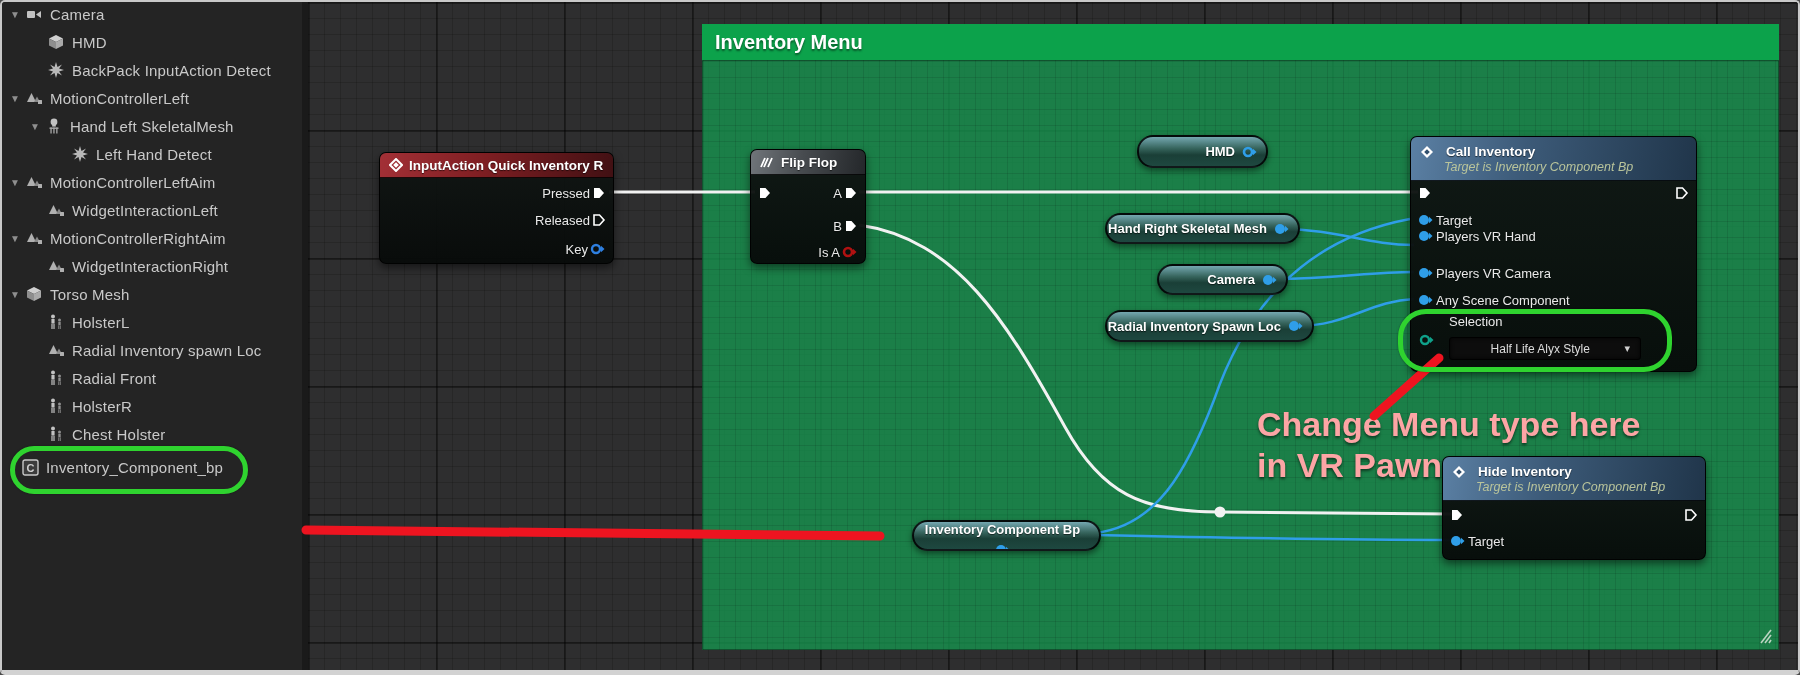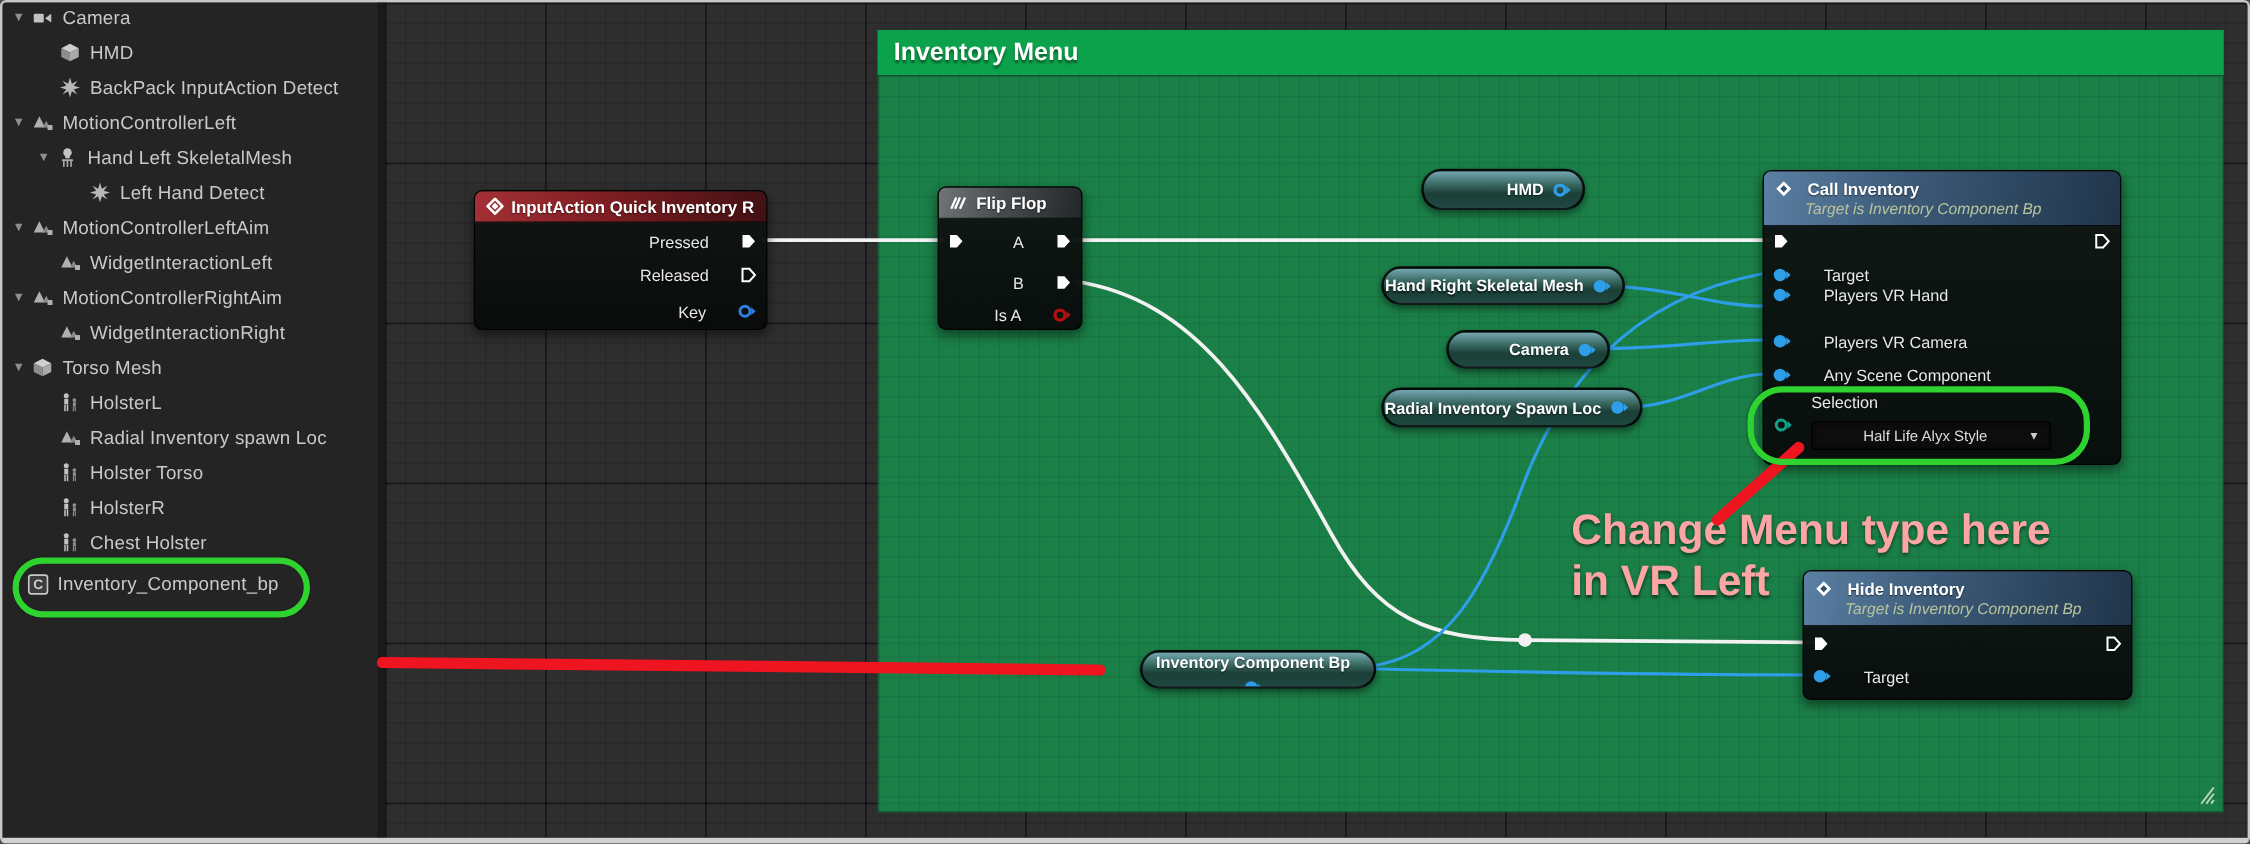--- a/index.html
+++ b/index.html
@@ -34,23 +34,23 @@
         border:1px solid rgba(0,0,0,.9);box-shadow:0 4px 9px rgba(0,0,0,.5);z-index:30;}
   .nhead{position:absolute;left:0;top:0;right:0;border-radius:6px 6px 0 0;display:flex;align-items:center;
          padding:0 9px;box-sizing:border-box;border-bottom:1px solid rgba(0,0,0,.8);}
   .nhead.h1{height:25px;text-align:right;}
   .nhead.red{background:linear-gradient(100deg,#a33036 0%,#7e1e22 45%,#411013 100%);}
   .nhead.gray{background:linear-gradient(100deg,#70757a 0%,#474b4f 45%,#24272a 100%);}
   .nhead.blue{height:44px;align-items:flex-start;flex-direction:column;justify-content:center;
               background:linear-gradient(100deg,#5b80a4 0%,#3c5a78 40%,#20354a 100%);}
   .ntitle{color:#fff;font-size:13.5px;font-weight:bold;text-shadow:0 1px 1px rgba(0,0,0,.6);white-space:nowrap;}
   .nsub{color:#b9c49b;font-size:12.5px;font-style:italic;margin-left:24px;margin-top:1px;white-space:nowrap;}
-  .blue .trow{display:flex;align-items:center;gap:6px;}
+  .blue .trow{display:flex;align-items:flex-end;gap:6px;}
   .hicon{display:flex;align-items:center;margin-right:6px;}
-  .prow{position:absolute;height:26px;display:flex;align-items:center;gap:25px;font-size:13px;color:#e9e9e9;white-space:nowrap;}
+  .prow{position:absolute;height:26px;display:flex;align-items:center;gap:2px;font-size:13px;color:#e9e9e9;white-space:nowrap;}
   .prow.l{left:7px;}
   .prow.r{right:7px;}
   .plabel{text-shadow:0 1px 1px rgba(0,0,0,.5);}
   
   .pill{position:absolute;border-radius:16px;z-index:30;display:flex;align-items:center;justify-content:flex-end;
         gap:7px;padding-right:8px;box-sizing:border-box;color:#fff;font-size:13px;font-weight:bold;
         background:linear-gradient(180deg,#74a7b0 0%,#35635b 40%,#1a3f37 62%,#1e4840 100%);
         border:2px solid rgba(0,0,0,.85);box-shadow:0 3px 6px rgba(0,0,0,.45);text-shadow:0 1px 1px rgba(0,0,0,.6);}
   
   .dropdown{position:absolute;background:#0d0d0d;border:1px solid #000;border-radius:3px;display:flex;align-items:center;
@@ -217,21 +217,21 @@
               <circle cx="5" cy="2.6" r="2" fill="#c2c2c2"></circle>
               <rect x="3.4" y="5" width="3.2" height="4.6" fill="#c2c2c2"></rect>
               <rect x="3.4" y="10" width="1.2" height="5" fill="#c2c2c2"></rect>
               <rect x="5.4" y="10" width="1.2" height="5" fill="#c2c2c2"></rect>
               <circle cx="11.5" cy="6" r="1.5" fill="#8f8f8f"></circle>
               <rect x="10.3" y="7.8" width="2.4" height="3.4" fill="#8f8f8f"></rect>
               <rect x="10.3" y="11.4" width="0.9" height="3.6" fill="#8f8f8f"></rect>
               <rect x="11.8" y="11.4" width="0.9" height="3.6" fill="#8f8f8f"></rect>
             </svg>
           </span>
-          <span class="slabel">Holster Torso</span>
+          <span class="slabel">Radial Front</span>
         </div>
         <div class="srow" style="padding-left: 44px;">
           <span class="sicon">
             <svg width="16" height="16" viewBox="0 0 16 16">
               <circle cx="5" cy="2.6" r="2" fill="#c2c2c2"></circle>
               <rect x="3.4" y="5" width="3.2" height="4.6" fill="#c2c2c2"></rect>
               <rect x="3.4" y="10" width="1.2" height="5" fill="#c2c2c2"></rect>
               <rect x="5.4" y="10" width="1.2" height="5" fill="#c2c2c2"></rect>
               <circle cx="11.5" cy="6" r="1.5" fill="#8f8f8f"></circle>
               <rect x="10.3" y="7.8" width="2.4" height="3.4" fill="#8f8f8f"></rect>
@@ -499,16 +499,16 @@
 
   <div class="acircle" style="left:1396px;top:307px;width:264px;height:53px;border-radius:28px;"></div>
 
   <svg class="overlay" width="1800" height="675" viewBox="0 0 1800 675">
     <line x1="304" y1="528" x2="878" y2="534" stroke="#ee1420" stroke-width="9" stroke-linecap="round"></line>
     <line x1="1372" y1="414" x2="1437" y2="356" stroke="#ee1420" stroke-width="9" stroke-linecap="round"></line>
   </svg>
 
   <div class="bigtext">
     <div>Change Menu type here</div>
-    <div>in VR Left</div>
+    <div>in VR Pawn</div>
   </div>
 
 </div>
 
 </body></html>

